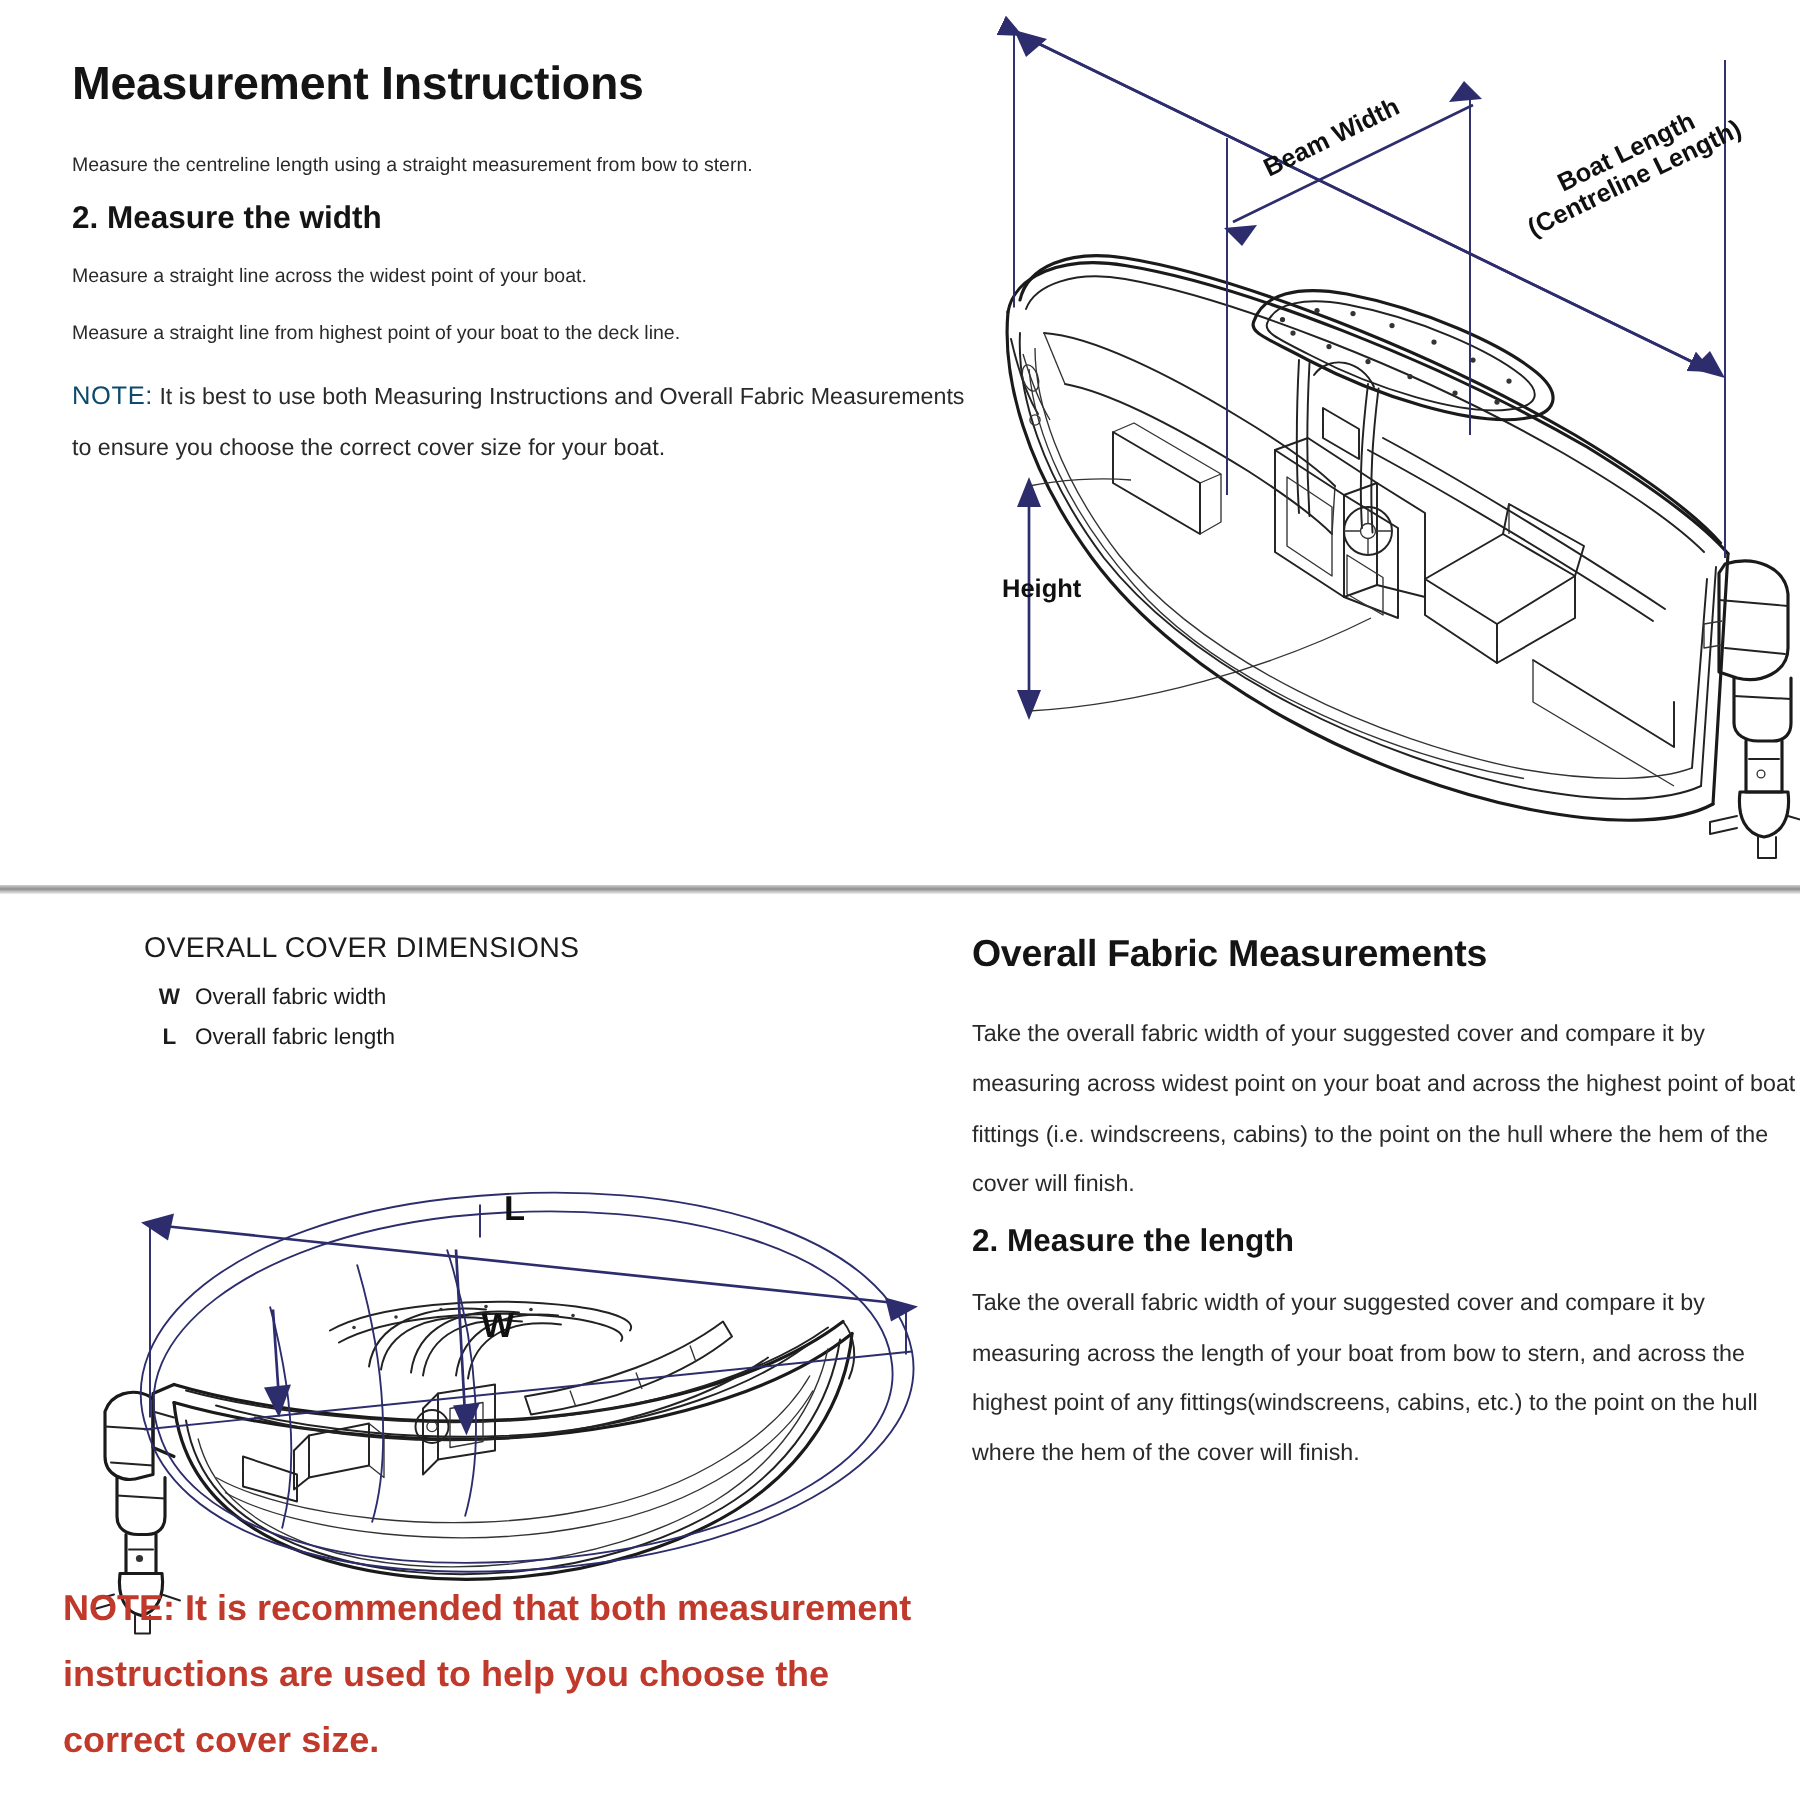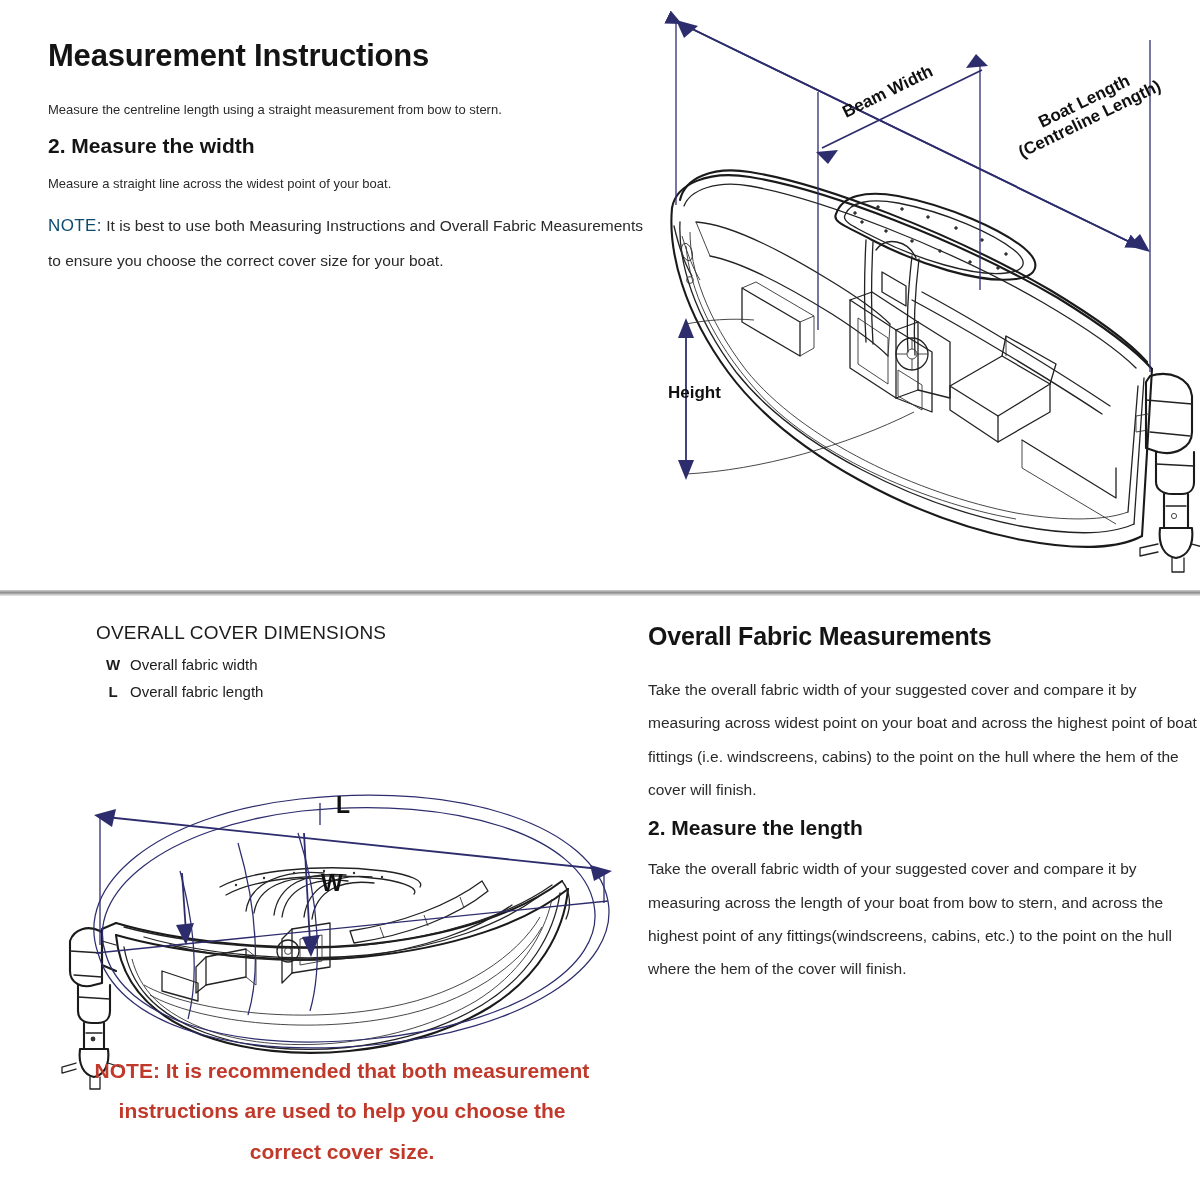--- a/index.html
+++ b/index.html
@@ -131,25 +131,24 @@
   .legend-label { flex: 1; }
 
   .red-note {
     position: absolute;
     left: 42px;
     top: 458px;
     width: 600px;
   }
   .red-note p {
     margin: 0 0 14px 0;
-    font-size: 21px;
+    font-size: 24px;
     font-weight: bold;
     color: #c0392b;
     line-height: 1.25;
-    text-align: center;
   }
 
   .ofm-col {
     position: absolute;
     left: 8px;
     top: 22px;
     width: 552px;
   }
   h1.ofm-title {
     font-size: 25px;
@@ -215,20 +214,21 @@
   <div class="top-section">
 
     <div class="instr-col">
       <h1 class="main-title">Measurement Instructions</h1>
 
       <p class="body-text">Measure the centreline length using a straight measurement from bow to stern.</p>
 
       <h2 class="step-title">2. Measure the width</h2>
       <p class="body-text">Measure a straight line across the widest point of your boat.</p>
 
+      <p class="body-text">Measure a straight line from highest point of your boat to the deck line.</p>
 
       <p class="note-line"><span class="note-strong">NOTE:</span> <span>It is best to use both Measuring Instructions and Overall Fabric Measurements to ensure you choose the correct cover size for your boat.</span></p>
     </div>
 
     <div class="diagram-top">
       <svg width="550" height="593" viewBox="0 0 550 593" xmlns="http://www.w3.org/2000/svg">
 
         <defs>
           <marker id="ar" markerWidth="11" markerHeight="11" refX="9" refY="4" orient="auto">
             <path d="M0,0 L9,4 L0,8 Z" class="dimfill"></path>

